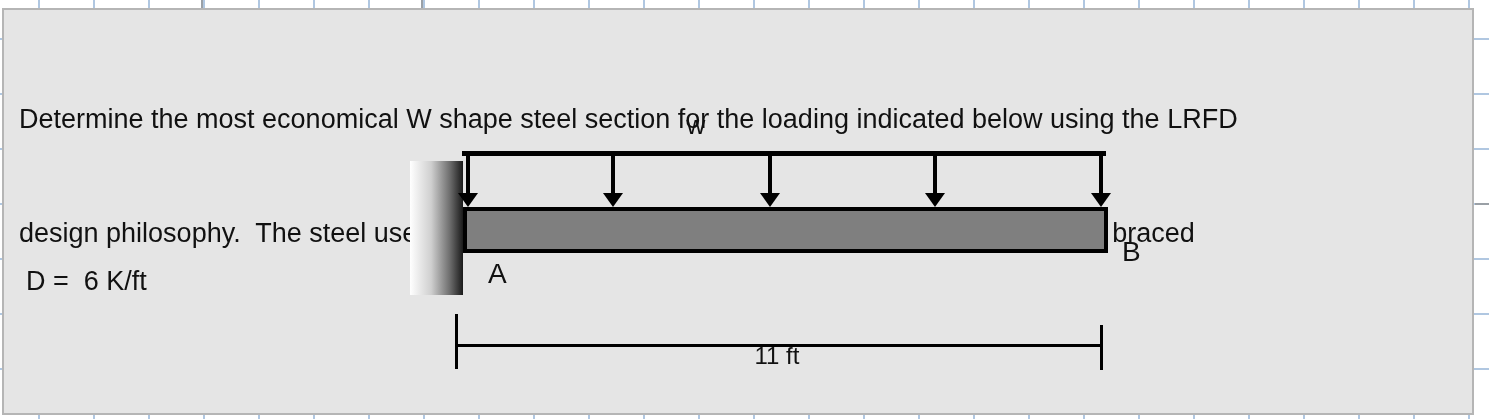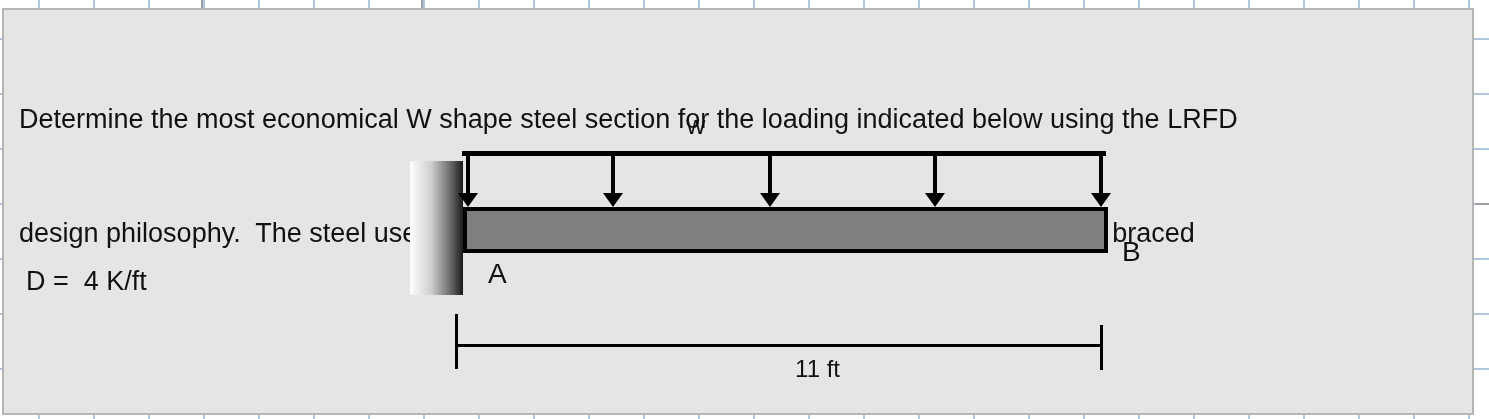--- a/index.html
+++ b/index.html
@@ -53,41 +53,41 @@
     position:absolute;left:459px;top:197px;width:645px;height:46px;
     background:var(--beam-fill);border:4px solid var(--beam-outline);
   }
   .w-label{position:absolute;left:656px;top:100px;width:72px;text-align:center;font-size:26px;}
   .a-label{position:absolute;left:484px;top:248px;font-size:28px;}
   .b-label{position:absolute;left:1118px;top:226px;font-size:28px;}
 
   .dim-tick-left{position:absolute;left:451px;top:304px;width:3px;height:55px;background:var(--beam-outline);}
   .dim-tick-right{position:absolute;left:1096px;top:315px;width:3px;height:45px;background:var(--beam-outline);}
   .dim-line{position:absolute;left:452px;top:334px;width:646px;height:3px;background:var(--beam-outline);}
-  .dim-label{position:absolute;left:710px;top:345px;width:126px;text-align:right;font-size:24px;}
+  .dim-label{position:absolute;left:710px;top:332px;width:126px;text-align:center;font-size:24px;}
 </style>
 </head>
 <body>
 
 <div class="screen">
 
   <div class="grid"></div>
   <div class="stub-v" style="left:201px"></div>
   <div class="stub-v" style="left:421px"></div>
   <div class="stub-h" style="top:203px"></div>
 
   <div class="figure-frame">
 
     <div class="statement">
       <div>Determine the most economical W shape steel section for the loading indicated below using the LRFD</div>
       <div>design philosophy.  The steel used will have a yield strength of 50 ksi, and the beam will be braced</div>
     </div>
 
     <div class="loads">
-      <div>D =  4 K/ft</div>
+      <div>D =  6 K/ft</div>
       
     </div>
 
     <div class="wall"></div>
 
     <div class="w-label">w</div>
 
     <div class="load-line"></div>
 
     <div class="arrow" style="left:462px;top:145px">

